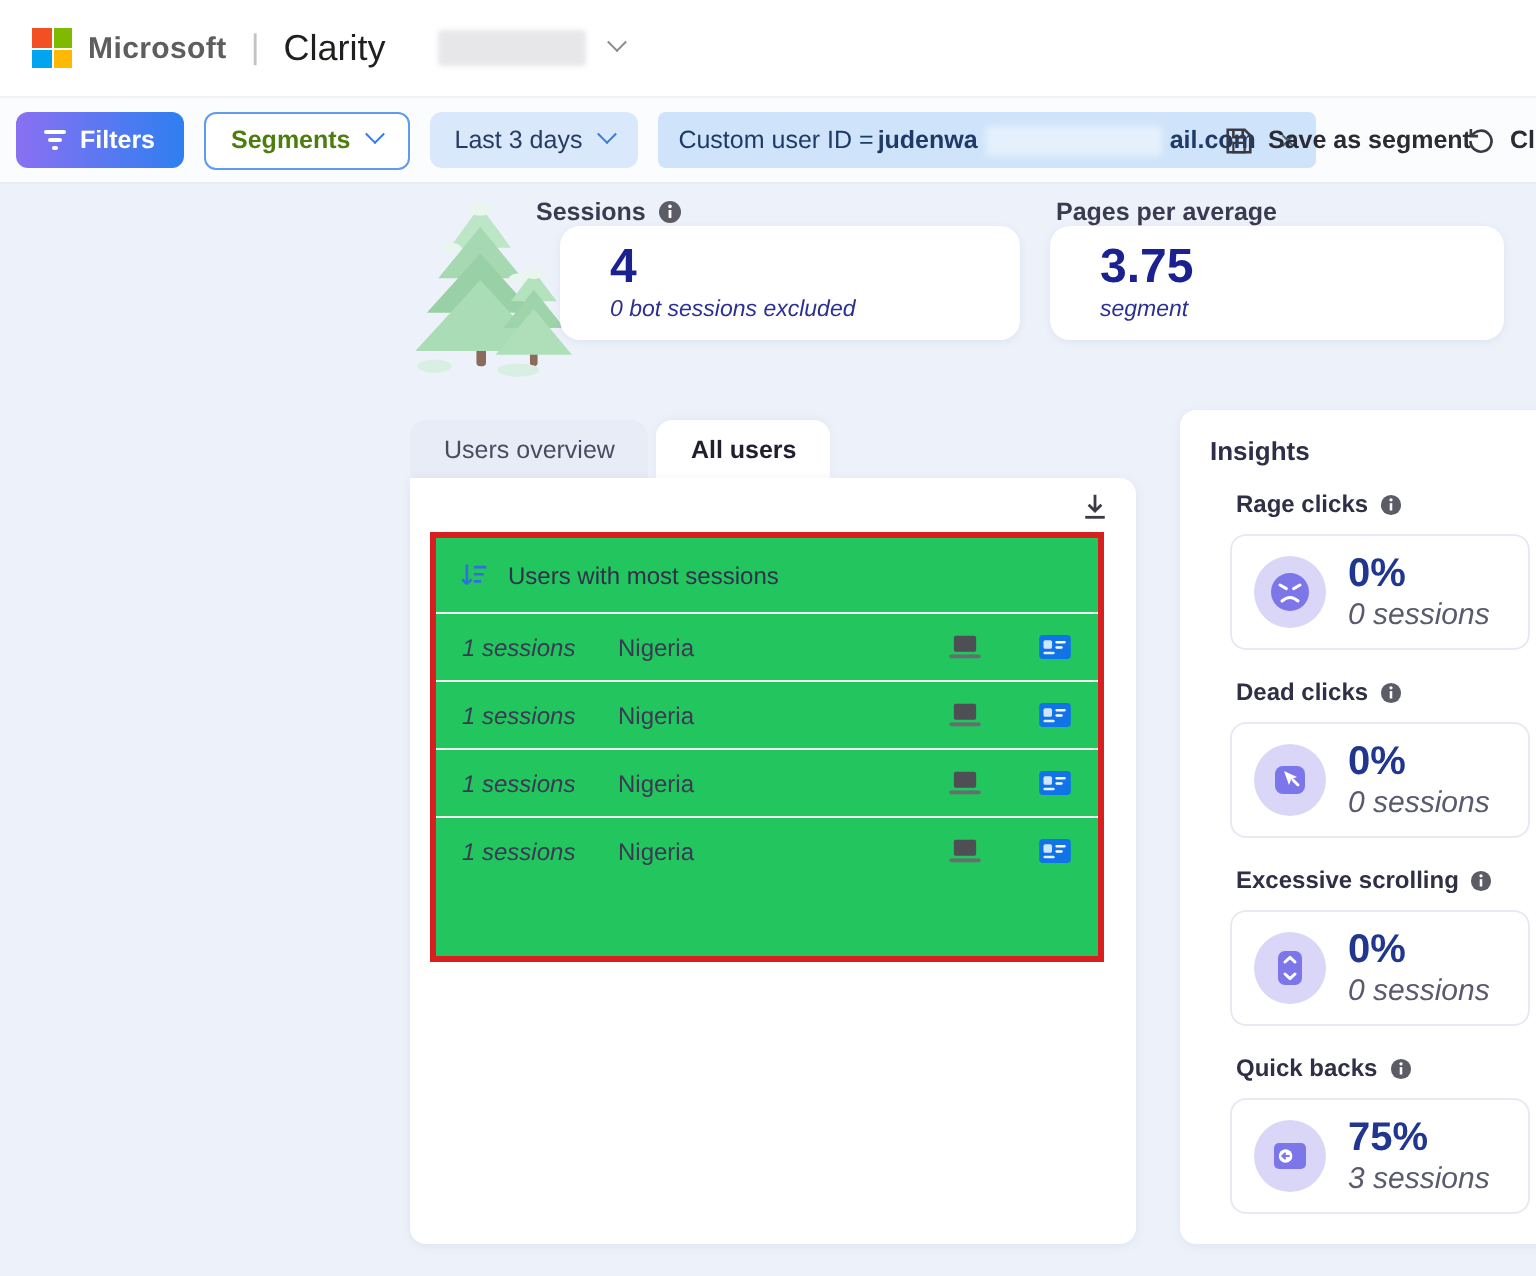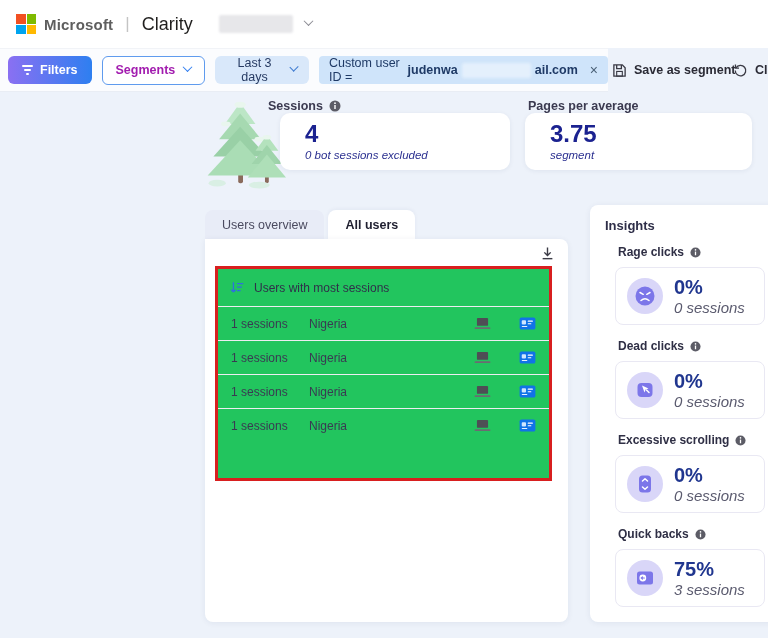--- a/index.html
+++ b/index.html
@@ -16,27 +16,27 @@
   .clarity{font-size:18px;color:#201f1e;}
   .proj-pill{width:74px;height:18px;background:#e7e7ea;border-radius:2px;margin-left:26px;filter:blur(1.2px);}
   .chev{width:7px;height:7px;border-right:1.6px solid #8a8a92;border-bottom:1.6px solid #8a8a92;transform:rotate(45deg) translate(-1px,-1px);display:inline-block;}
   .proj-chev{margin-left:12px;margin-top:-3px;}
   .topnav{position:absolute;right:4px;top:5px;display:flex;gap:26px;}
   .navtab{display:flex;flex-direction:column;align-items:center;cursor:pointer;padding:0 2px;}
   .navtab .lbl{font-size:12px;color:#2b2b33;margin-top:3px;padding-bottom:3px;}
   .navtab.active .lbl{font-weight:700;color:#17171f;border-bottom:2.5px solid #9a9df3;border-radius:1px;}
 
   
-  .filterbar{position:absolute;left:0;top:48px;width:608px;height:44px;background:#fbfcfe;border-top:1px solid #f1f3f7;border-bottom:1px solid #e9edf4;display:flex;align-items:center;padding-left:8px;gap:10px;}
+  .filterbar{position:absolute;left:0;top:48px;width:768px;height:44px;background:#fbfcfe;border-top:1px solid #f1f3f7;border-bottom:1px solid #e9edf4;display:flex;align-items:center;padding-left:8px;gap:10px;}
   .btn-filters{height:28px;padding:0 14px;border-radius:6px;border:none;color:#fff;font-size:12.5px;font-weight:700;
     background:linear-gradient(90deg,#8a70f2,#2e7ff0);display:flex;align-items:center;gap:7px;cursor:pointer;}
   .fico{display:flex;flex-direction:column;gap:2.5px;align-items:center;}
   .fico span{display:block;height:1.8px;background:#fff;border-radius:1px;}
   .fico .l1{width:11px}.fico .l2{width:7px}.fico .l3{width:3.5px}
-  .btn-outline{height:29px;padding:0 13px;border-radius:6px;background:#fff;border:1.4px solid #5f9bee;font-size:12.5px;font-weight:700;color:#a21caf;display:flex;align-items:center;gap:9px;cursor:pointer;}
+  .btn-outline{height:29px;padding:0 13px;border-radius:6px;background:#fff;border:1.4px solid #5f9bee;font-size:12.5px;font-weight:700;color:#4d7c0f;display:flex;align-items:center;gap:9px;cursor:pointer;}
   .btn-outline .chev{border-color:#2e7cf0;margin-top:-3px;}
   .btn-soft{height:28px;padding:0 12px;border-radius:6px;background:#d9e8fa;border:none;font-size:12.5px;color:#273b63;display:flex;align-items:center;gap:9px;cursor:pointer;}
   .btn-soft .chev{border-color:#3f7bd0;margin-top:-3px;}
   .chip{height:28px;padding:0 10px;border-radius:4px;background:#cfe4fa;display:flex;align-items:center;font-size:12.5px;color:#1f3a66;gap:2px;}
   .chip b{font-weight:700;}
   .chip .blurseg{width:88px;height:15px;background:#e4f0fc;border-radius:2px;margin:0 2px;filter:blur(1.6px);}
   .chip .x{margin-left:10px;font-size:14px;color:#4a6076;cursor:pointer;line-height:1;}
   .linkbtn{display:flex;align-items:center;gap:7px;font-size:12.5px;font-weight:700;color:#2b2b35;cursor:pointer;background:none;border:none;white-space:nowrap;}
   .saveas{position:absolute;left:606px;}
   .clearbtn{position:absolute;left:727px;}
@@ -53,21 +53,21 @@
   .tabrow{position:absolute;left:205px;top:210px;display:flex;align-items:flex-end;}
   .tab{height:29px;padding:0 17px;display:flex;align-items:center;font-size:12.5px;border-radius:8px 8px 0 0;cursor:pointer;}
   .tab.inactive{background:#e8ecf7;color:#4b4b60;margin-right:4px;}
   .tab.active{background:#fff;color:#1f1f30;font-weight:700;box-shadow:0 -1px 4px rgba(25,39,90,.05);}
   .contentcard{position:absolute;left:205px;top:239px;width:363px;height:383px;background:#fff;border-radius:0 8px 8px 8px;box-shadow:0 1px 6px rgba(25,39,90,.07);}
   .dl{position:absolute;right:13px;top:7px;cursor:pointer;}
 
   .redtable{position:absolute;left:10px;top:27px;width:337px;height:215px;border:3px solid #d81f1f;background:#22c55e;}
   .thead{height:37px;display:flex;align-items:center;padding-left:11px;gap:9px;font-size:12px;color:#30304a;}
   .trow{height:34px;border-top:1px solid #ededf2;display:flex;align-items:center;padding:0 13px;font-size:12px;color:#3a3a52;}
-  .trow .sess{width:78px;}
+  .trow .sess{width:78px;font-style:italic;}
   .trow .ctry{flex:1;}
   .trow .dev{margin-right:28px;display:flex;cursor:pointer;}
   .trow .usr{display:flex;cursor:pointer;}
 
   
   .insights{position:absolute;left:590px;top:205px;width:195px;height:417px;background:#fff;border-radius:8px;box-shadow:0 1px 6px rgba(25,39,90,.07);padding:13px 0 0 15px;}
   .ins-title{font-size:13px;font-weight:700;color:#2e2e48;}
   .ins-group{margin:12px 0 14px 10px;}
   .ins-label{display:flex;align-items:center;gap:6px;font-size:12px;font-weight:700;color:#2f2f45;margin:0 0 8px 3px;}
   .ins-card{width:150px;height:58px;border:1px solid #e9e8f3;border-radius:8px;background:#fff;display:flex;align-items:center;padding-left:11px;gap:11px;}

